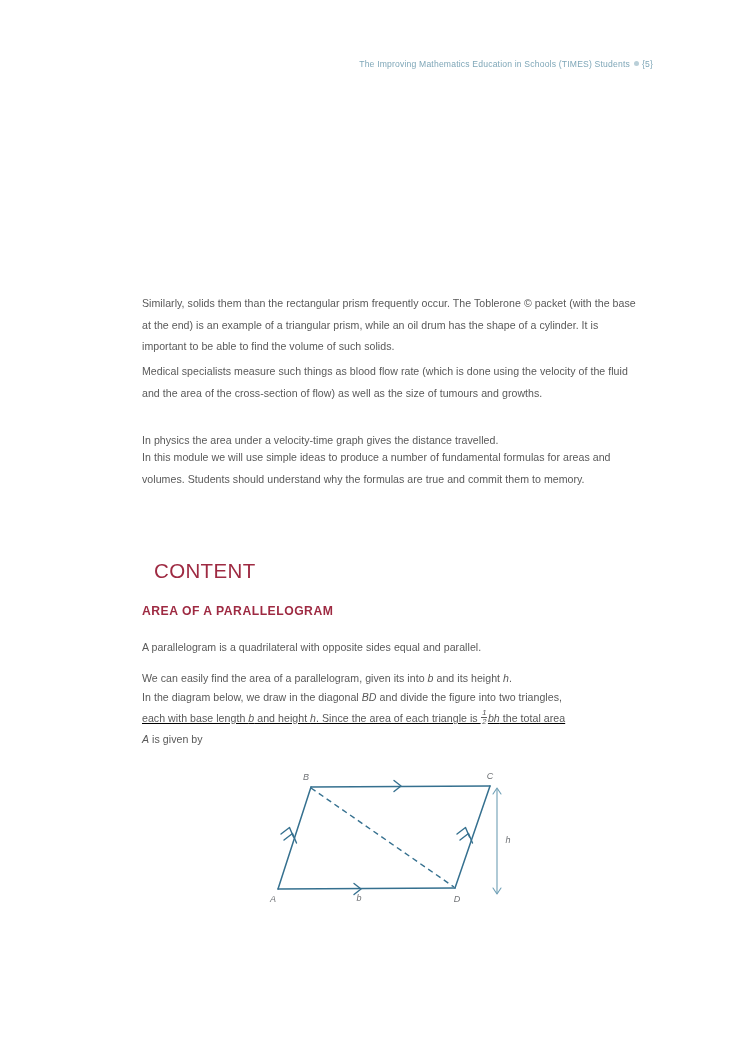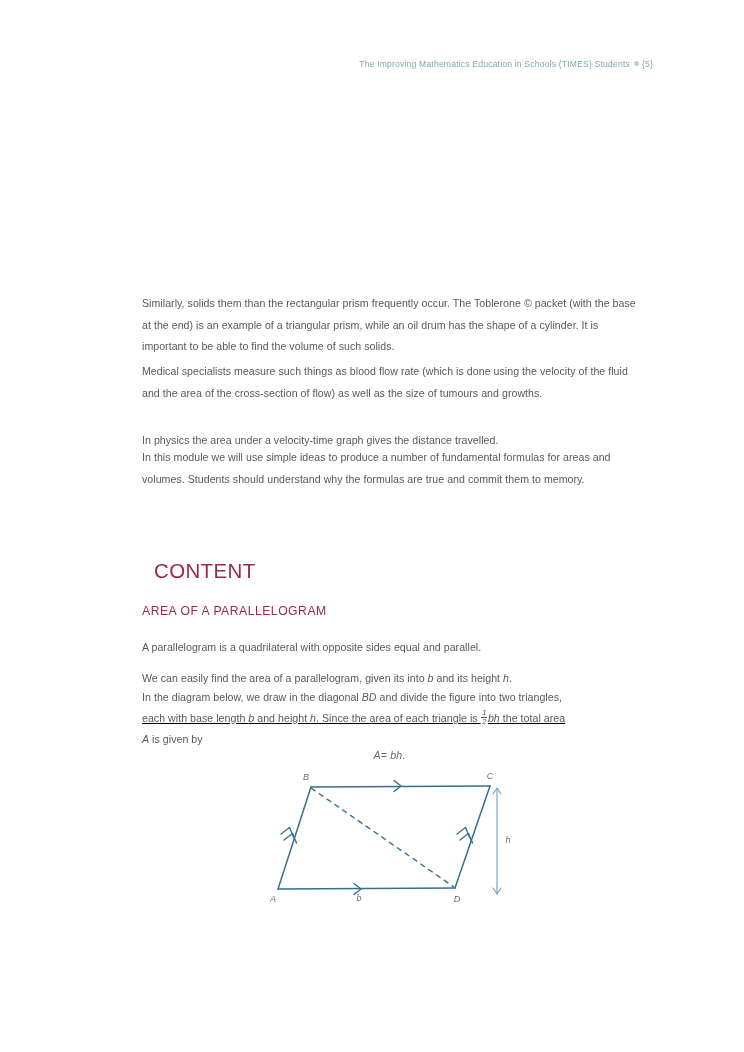--- a/index.html
+++ b/index.html
@@ -75,21 +75,21 @@
     font-weight: 400;
     letter-spacing: 0.35px;
     color: #9e2a42;
   }
   h2.section-heading {
     position: absolute;
     left: 142px;
     top: 604px;
     margin: 0;
     font-size: 12.2px;
-    font-weight: 400;
+    font-weight: 700;
     letter-spacing: 0.5px;
     color: #9e2a42;
   }
 
   
   .frac {
     display: inline-block;
     vertical-align: -0.32em;
     font-size: 7.6px;
     line-height: 1.05;
@@ -193,21 +193,20 @@
   </div>
 
   <div class="para-block" style="left:142px; top:708px; width:505px;text-decoration:underline;">
     <p class="body-text"><span>each with base length </span><em class="it">b</em><span> and height </span><em class="it">h</em><span>. Since the area of each triangle is </span><span class="frac"><span class="num">1</span><span class="den">2</span></span><em class="it">bh</em><span> the total area</span></p>
   </div>
 
   <div class="para-block" style="left:142px; top:729px;">
     <p class="body-text"><em class="it">A</em><span> is given by</span></p>
   </div>
 
-  <div class="formula">A= bh.</div>
 
   <div class="diagram-wrap">
     <svg width="290" height="150" viewBox="0 0 290 150" xmlns="http://www.w3.org/2000/svg">
       <g fill="none" stroke="#35708f" stroke-width="1.5" stroke-linecap="round" stroke-linejoin="round">
 
         <line x1="28" y1="126" x2="61" y2="24"></line>
         <line x1="61" y1="24" x2="240" y2="23"></line>
         <line x1="240" y1="23" x2="205" y2="125"></line>
         <line x1="205" y1="125" x2="28" y2="126"></line>
       </g>

